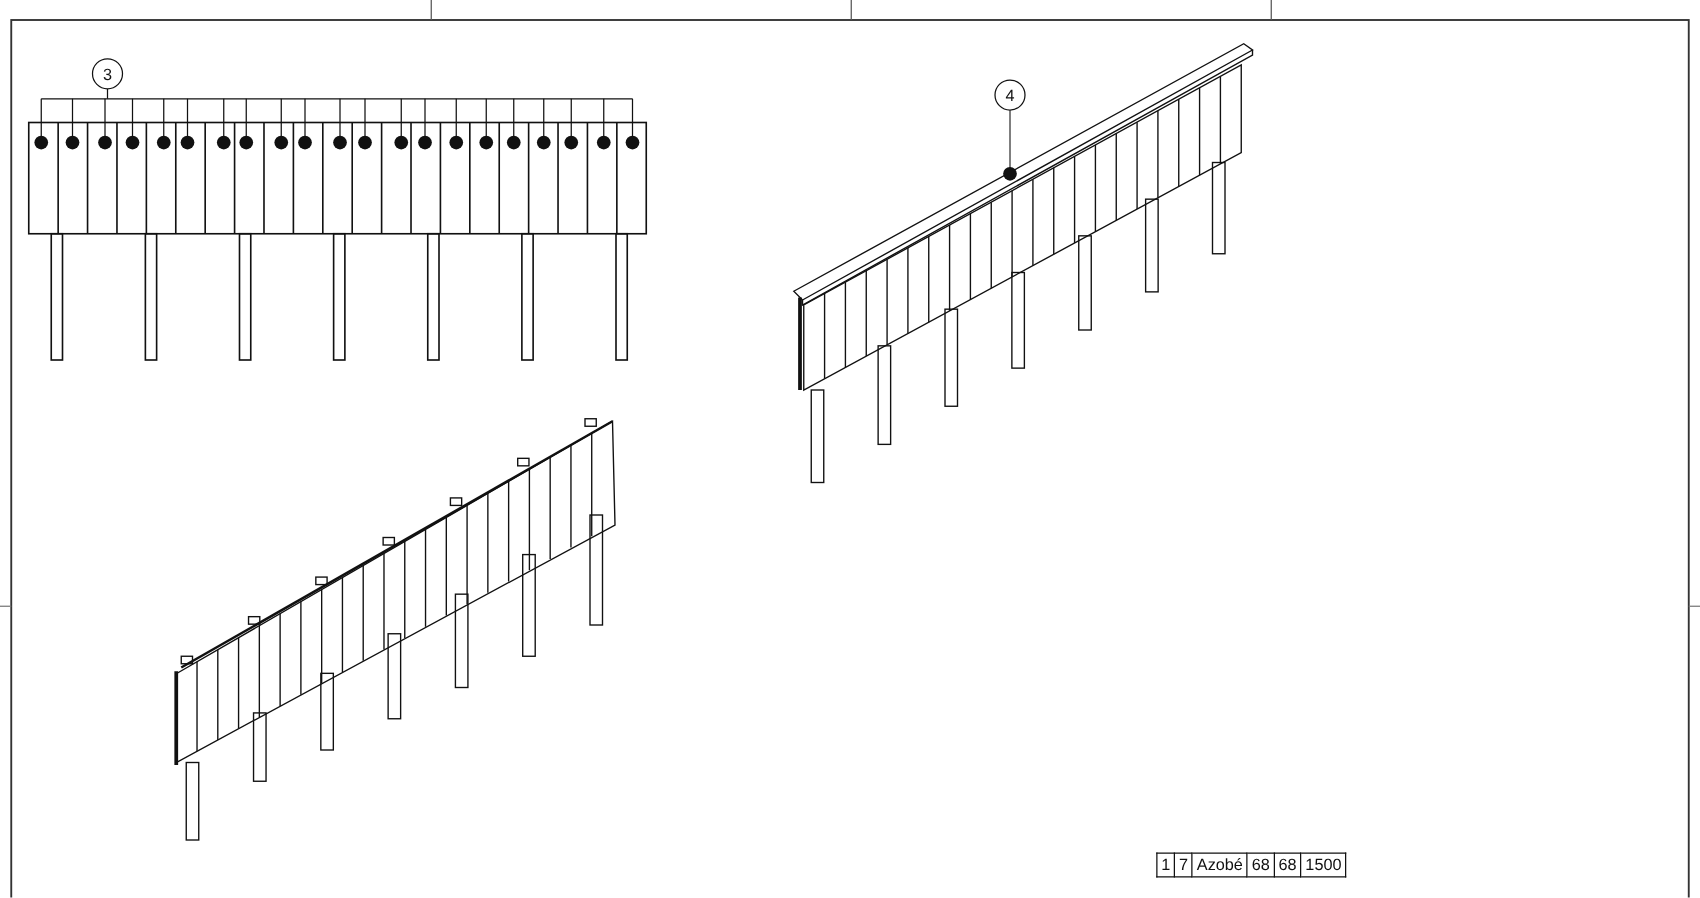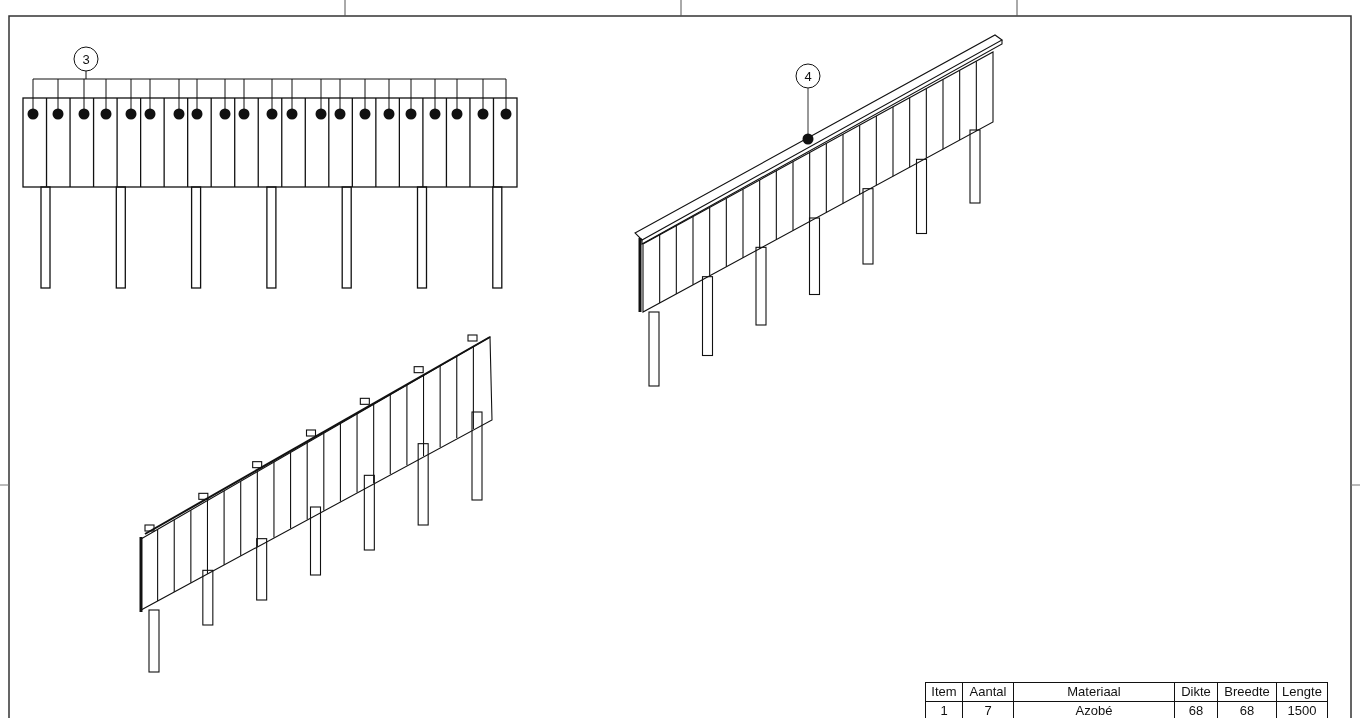--- a/index.html
+++ b/index.html
@@ -178,28 +178,20 @@
   <g>
     <circle cx="808" cy="76" r="12" fill="#fff" stroke="#111" stroke-width="1"></circle>
     <line x1="808" y1="88" x2="808" y2="135" stroke="#333" stroke-width="1"></line>
     <circle cx="808" cy="139" r="5.5" fill="#111"></circle>
     <text class="balloon-text" x="808" y="81" text-anchor="middle" fill="#111">4</text>
   </g>
 </svg>
 
 <table class="bom">
   <tbody>
-      <tr>
-    <th style="width:30px">Item</th>
-    <th style="width:44px">Aantal</th>
-    <th style="width:154px">Materiaal</th>
-    <th style="width:36px">Dikte</th>
-    <th style="width:52px">Breedte</th>
-    <th style="width:44px">Lengte</th>
-  </tr>
   <tr>
     <td>1</td>
     <td>7</td>
     <td>Azobé</td>
     <td>68</td>
     <td>68</td>
     <td>1500</td>
   </tr>
 </tbody>
   </table>

